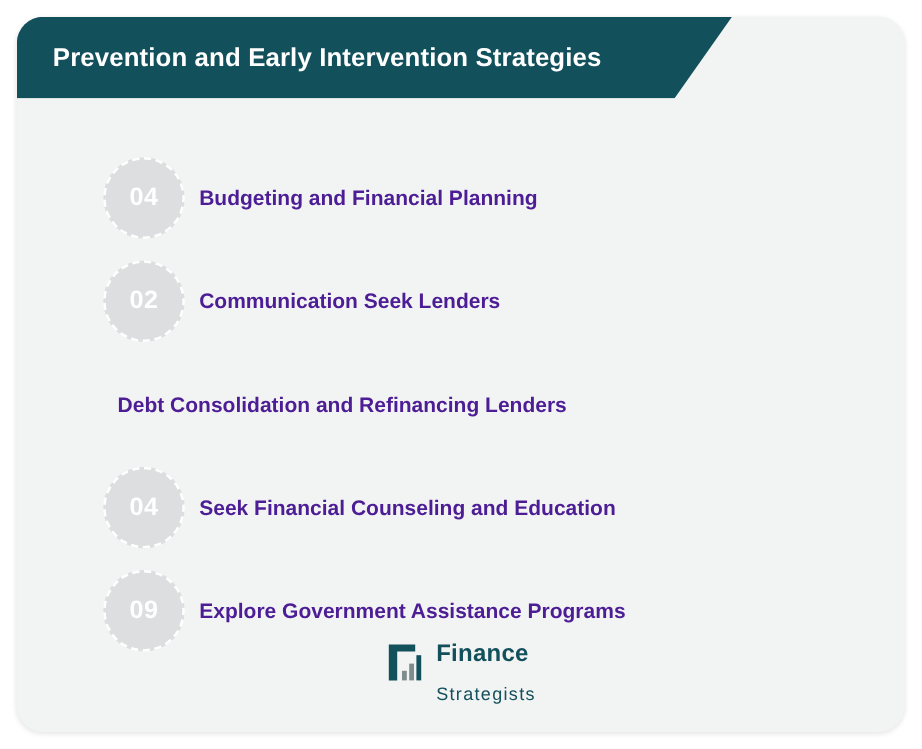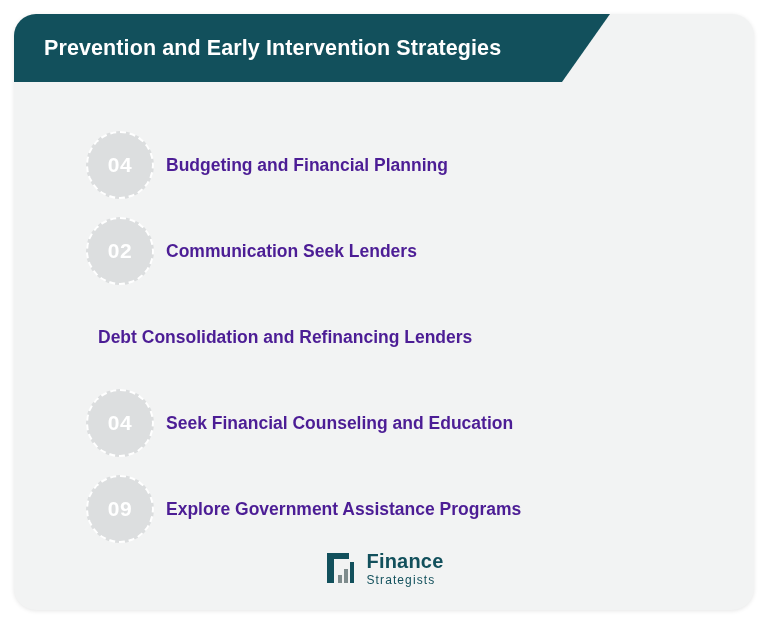--- a/index.html
+++ b/index.html
@@ -102,23 +102,23 @@
     line-height: 1;
   }
   .logo-main {
     color: #12505c;
     font-size: 20px;
     font-weight: bold;
     letter-spacing: 0.2px;
   }
   .logo-sub {
     color: #12505c;
-    font-size: 12px;
+    font-size: 15px;
     letter-spacing: 1.1px;
-    margin-top: 3px;
+    margin-top: 16px;
   }
 </style>
 </head>
 <body>
 
 <div class="card">
 
   <div class="header-band">
     <div class="header-title">Prevention and Early Intervention Strategies</div>
   </div>

